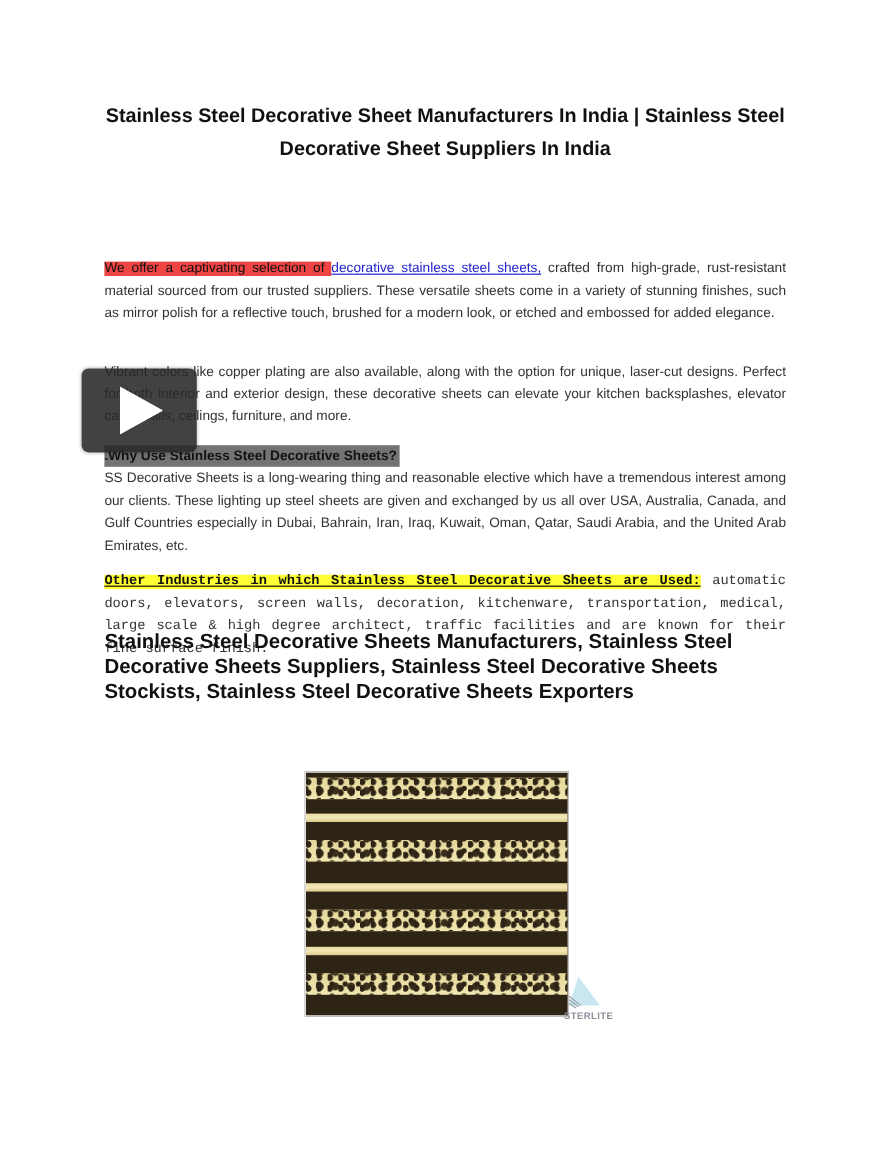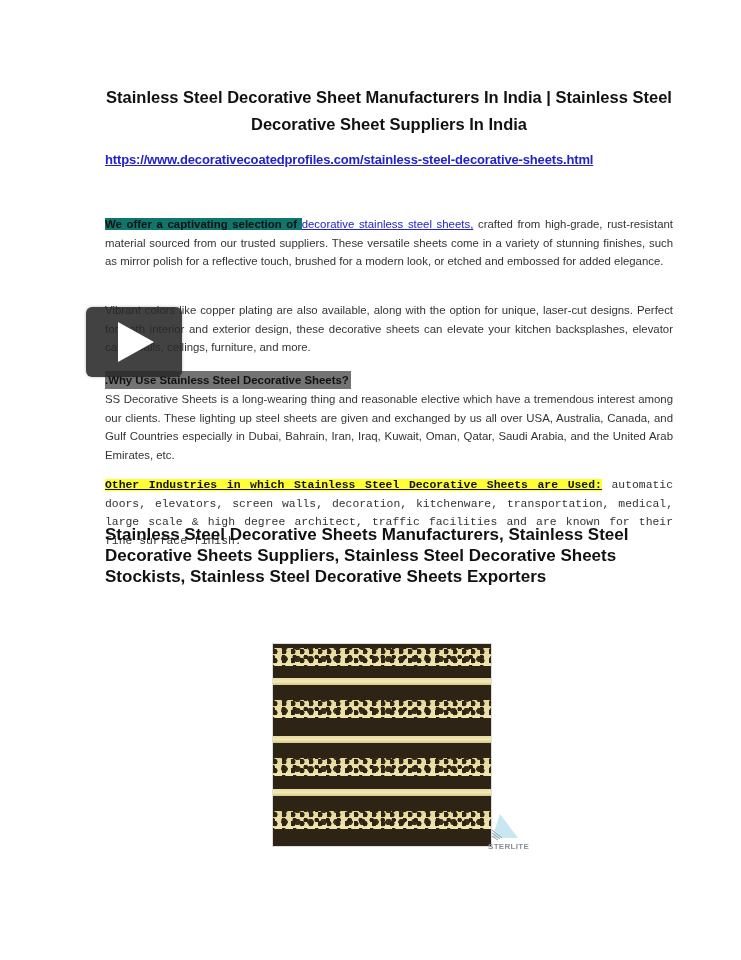--- a/index.html
+++ b/index.html
@@ -1,21 +1,21 @@
 <!DOCTYPE html>
 <html><head>
 <meta charset="utf-8">
 <style>
   html, body { margin: 0; padding: 0; background: #ffffff; }
   body { width: 741px; height: 960px; position: relative; overflow: hidden; font-family: "Liberation Sans", sans-serif; color: #222; }
-  .page { position: absolute; left: 0; top: 0; width: 645px; height: 960px; background: #fff; margin-left: 18px; }
+  .page { position: absolute; left: 0; top: 0; width: 645px; height: 960px; background: #fff; }
   .title { position: absolute; left: 88px; width: 566px; top: 84px; text-align: center; font-weight: bold; font-size: 16.5px; line-height: 27px; color: #111; }
   .url { position: absolute; left: 87px; top: 152px; font-size: 13px; font-weight: bold; color: #2222cc; text-decoration: underline; letter-spacing: -0.15px; }
   .para { position: absolute; left: 87px; width: 568px; font-size: 11.4px; line-height: 18.6px; color: #333; text-align: justify; }
-  .hl { background: #0f766e; font-weight: bold; color: #111; }
+  .hl { background: #ef4444; font-weight: normal; color: #111; }
   .lnk { color: #2222cc; text-decoration: underline; font-weight: normal; }
   .hl-u { background: #ffff33; font-weight: bold; color: #111; text-decoration: underline; }
   .p1 { top: 215px; }
   .p2 { top: 301px; }
   .h2 { position: absolute; left: 87px; top: 371px; font-size: 11.4px; line-height: 18px; font-weight: bold; color: #111; background: #737373; padding-right: 2px; }
   .p3 { top: 390px; }
   .p4 { top: 476px; font-family: Liberation Mono, monospace; }
   .kw { position: absolute; left: 87px; width: 580px; top: 524px; font-weight: bold; font-size: 17px; line-height: 21px; color: #111; }
   .play { position: absolute; left: 68px; top: 307px; width: 96px; height: 70px; background: rgba(40,40,40,0.88); border-radius: 6px; box-shadow: 0 0 3px rgba(0,0,0,0.3); cursor: pointer; }
   .play svg { position: absolute; left: 30px; top: 15px; }
@@ -30,21 +30,20 @@
   .logo { position: absolute; left: 470px; top: 812px; width: 40px; height: 46px; }
   .logo-text { position: absolute; left: 0; top: 30px; font-size: 8px; font-weight: bold; color: #8a8f9a; letter-spacing: 0.3px; font-family: "Liberation Sans", sans-serif; }
 </style>
 </head>
 <body>
 
 <div class="page">
 
   <div class="title">Stainless Steel Decorative Sheet Manufacturers In India  |  Stainless Steel Decorative Sheet Suppliers In India</div>
 
-  <a class="url">https://www.decorativecoatedprofiles.com/stainless-steel-decorative-sheets.html</a>
 
   <div class="para p1">
     <span class="hl">We offer a captivating  selection of </span><a class="lnk">decorative stainless steel sheets,</a><span> crafted from high-grade, rust-resistant material sourced from our trusted suppliers. These versatile sheets come in a variety of stunning finishes, such as mirror polish for a reflective touch, brushed for a modern look, or etched and embossed for added elegance.</span>
   </div>
 
   <div class="para p2">Vibrant colors like copper plating are also available, along with the option for unique, laser-cut designs. Perfect for both interior and exterior design, these decorative sheets can elevate your kitchen backsplashes, elevator cabs, walls, ceilings, furniture, and more.</div>
 
   <div class="h2">.Why Use Stainless Steel Decorative Sheets?</div>
 
   <div class="para p3"> SS Decorative Sheets is a long-wearing thing and reasonable elective which have a tremendous interest among our clients. These lighting up steel sheets are given and exchanged by us all over USA, Australia, Canada, and Gulf Countries especially in Dubai, Bahrain, Iran, Iraq, Kuwait, Oman, Qatar, Saudi Arabia, and the United Arab Emirates, etc.</div>

